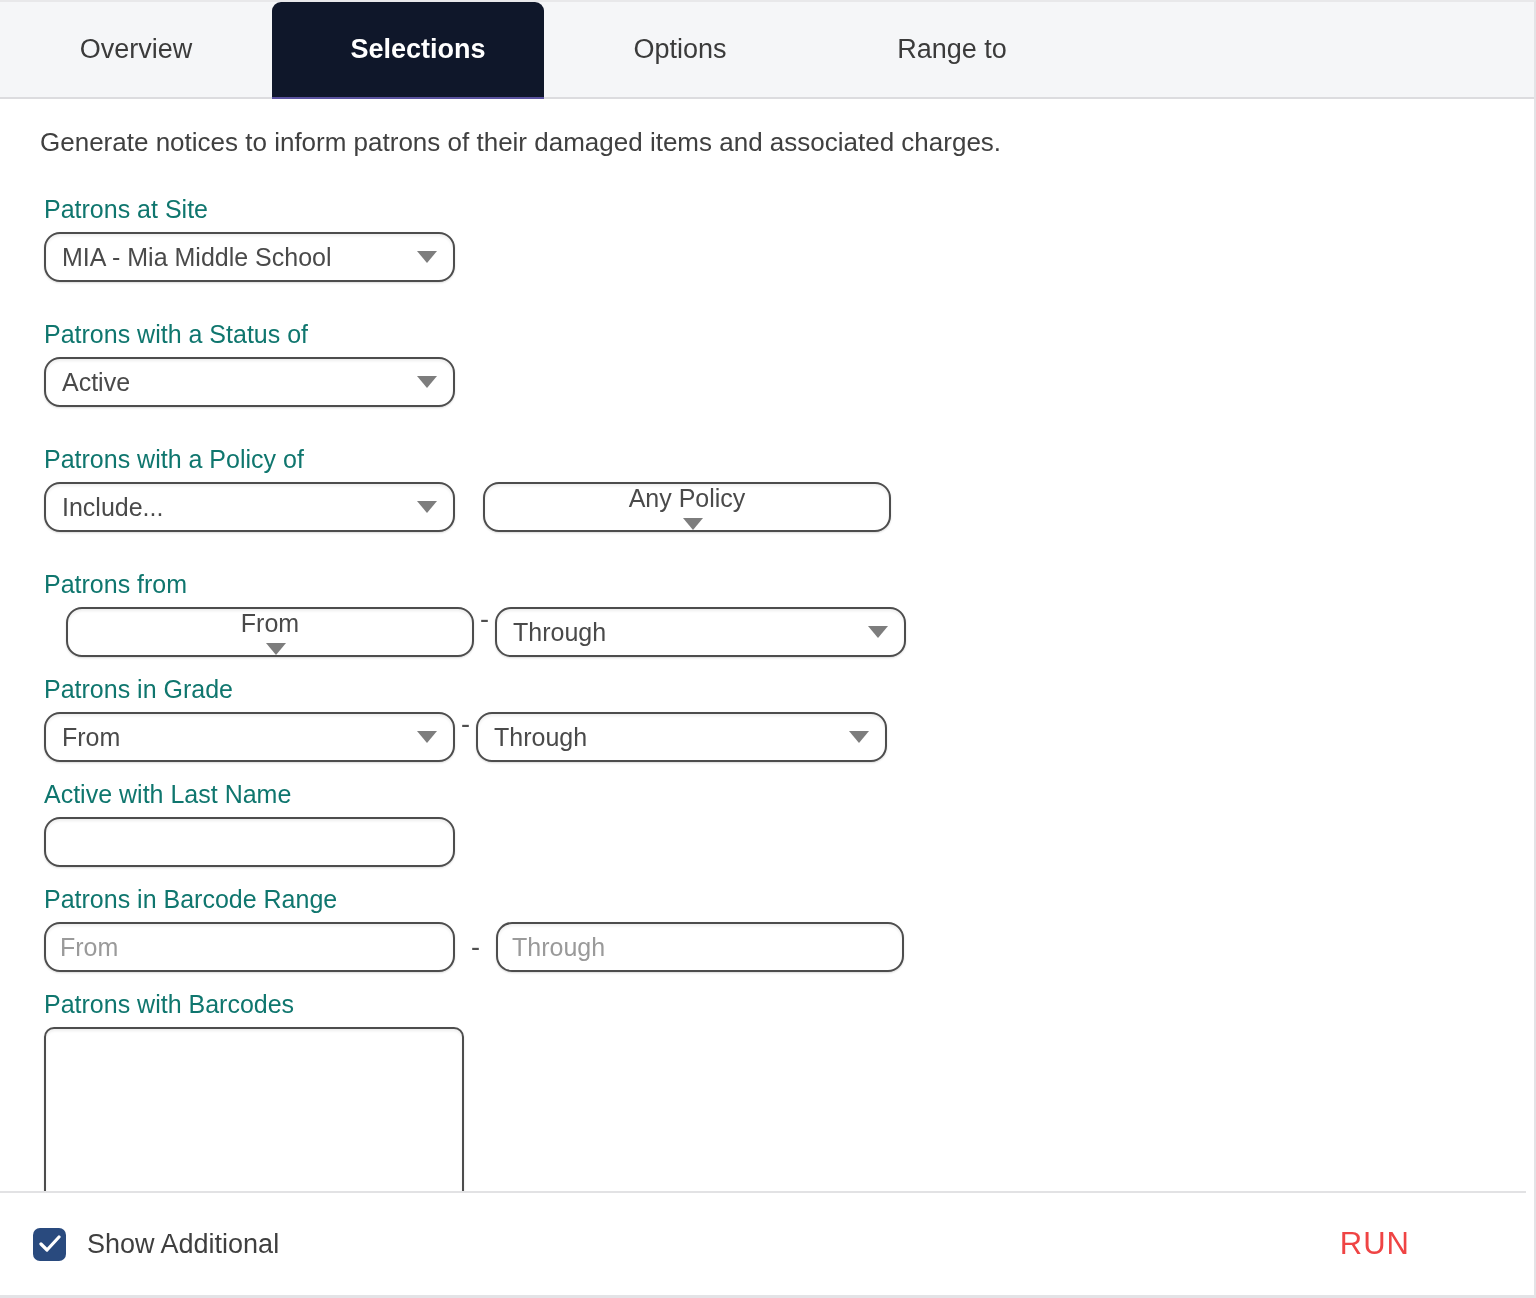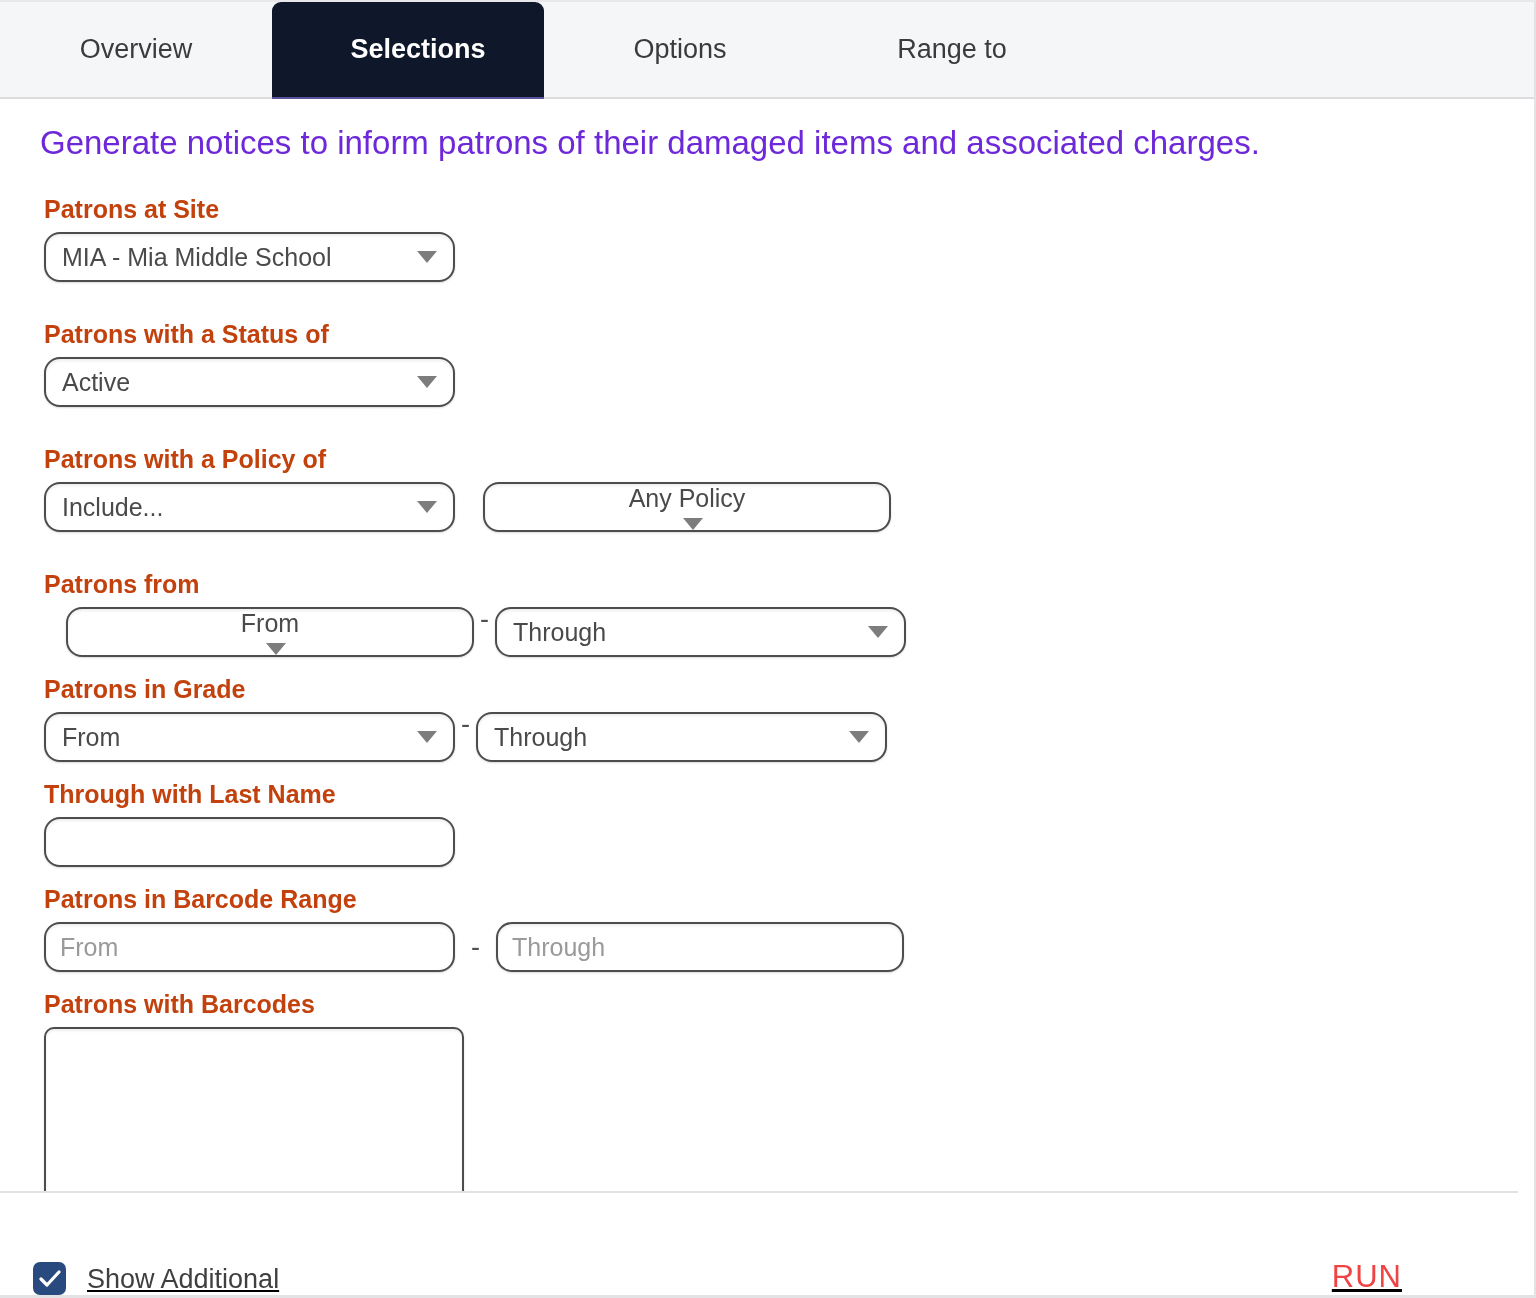--- a/index.html
+++ b/index.html
@@ -42,27 +42,27 @@
   }
   
   .content {
     flex:1 1 auto;
     background:#ffffff;
     padding:0 40px;
     position:relative; z-index:1;
   }
   .description {
     margin:28px 0 0 0;
-    font-size:33px; line-height:31px;
-    color:#6d28d9;
+    font-size:26px; line-height:31px;
+    color:#404040;
   }
   .fields { margin-left:4px; }
   .field-label {
     display:block;
-    font-size:25px; font-weight:700; color:#c2410c;
+    font-size:25px; font-weight:400; color:#0f766e;
     margin:40px 0 10px 0;
     line-height:25px;
   }
   .field-label.tight { margin-top:20px; }
   .field-label.first { margin-top:39px; }
   .row { display:flex; align-items:center; }
   .control {
     height:50px;
     border:2px solid #4d4d4d;
     border-radius:16px;
@@ -101,28 +101,27 @@
     width:420px; height:200px;
     border-radius:10px;
     padding:10px 14px;
     resize:none; outline:none;
     font-family:"Liberation Sans", sans-serif;
   }
   .gap28 { margin-left:28px; }
   .gap22 { margin-left:22px; }
   
   .footer {
-    position:absolute; left:0; right:16px; bottom:0;
+    position:absolute; left:0; right:8px; bottom:0;
     height:104px;
     background:#ffffff;
     border-top:2px solid #e2e2e4;
-    display:flex; align-items:flex-end;
+    display:flex; align-items:center;
     padding:0 116px 0 33px;
     z-index:5;
-    text-decoration:underline;
   }
   .checkbox {
     width:33px; height:33px;
     background:#294a7e;
     border-radius:7px;
     display:flex; align-items:center; justify-content:center;
     cursor:pointer;
     flex:0 0 auto;
   }
   .checkbox svg { display:block; }
@@ -205,21 +204,21 @@
           <span>From</span>
           <span class="caret"></span>
         </div>
         <span class="dash raised">-</span>
         <div class="control select w-std">
           <span>Through</span>
           <span class="caret"></span>
         </div>
       </div>
 
-      <label class="field-label tight">Through with Last Name</label>
+      <label class="field-label tight">Active with Last Name</label>
       <div class="row">
         <input type="text" class="control w-std" value="" style="">
       </div>
 
       <label class="field-label tight">Patrons in Barcode Range</label>
       <div class="row">
         <input type="text" class="control w-std" placeholder="From" style="">
         <span class="dash wide">-</span>
         <input type="text" class="control w-mid" placeholder="Through" style="">
       </div>

